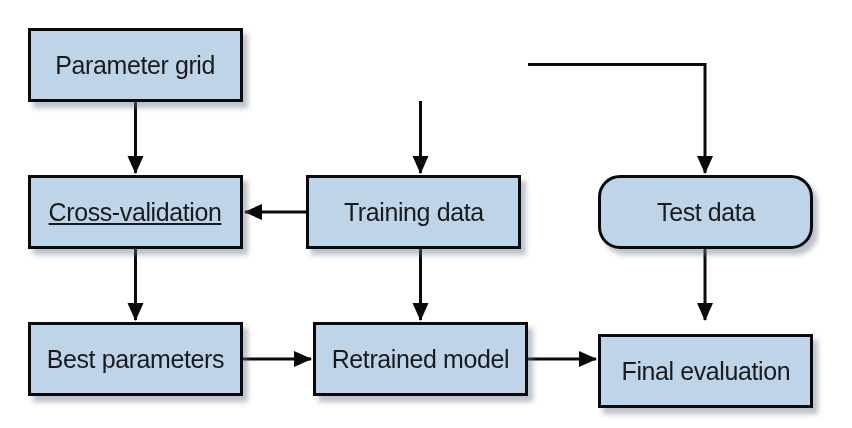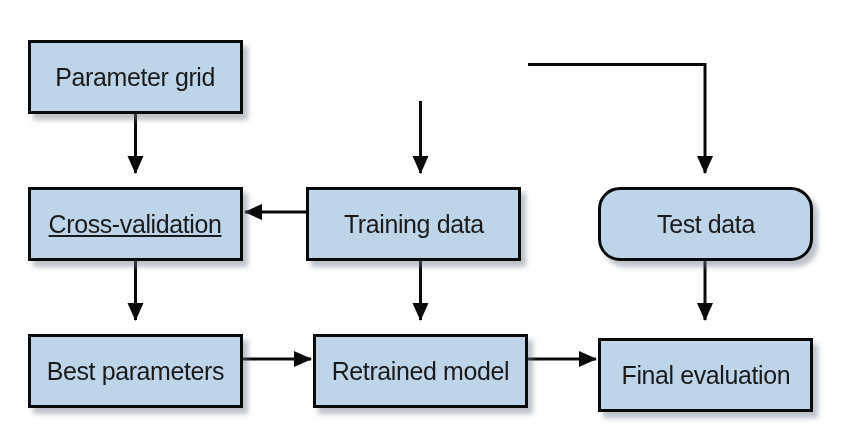--- a/index.html
+++ b/index.html
@@ -32,32 +32,31 @@
     background: var(--box-fill);
     border: 3px solid var(--box-border);
     box-shadow: 5px 6px 5px rgba(105, 120, 135, 0.45);
     display: flex;
     align-items: center;
     justify-content: center;
     font-size: 26px;
     letter-spacing: -0.4px;
     color: var(--text-color);
     white-space: nowrap;
-    margin-top: 12px;
   }
   .node span { transform: scaleX(0.96); }
   
   .pos-parameter-grid  { left: 28px;  top: 28px;  }
   .pos-data-set        { left: 313px; top: 27px;  }
   .pos-cross-validation{ left: 28px;  top: 175px; text-decoration: underline; }
   .pos-training-data   { left: 306px; top: 175px; justify-content: center; }
   .pos-test-data       { left: 598px; top: 175px; border-radius: 22px; }
   .pos-best-parameters { left: 28px;  top: 322px; }
   .pos-retrained-model { left: 313px; top: 322px; align-items: center; }
-  .pos-final-evaluation{ left: 598px; top: 326px; }
+  .pos-final-evaluation{ left: 598px; top: 334px; }
   .edge { stroke: var(--arrow-color); stroke-width: 3; fill: none; }
   .arrow-head-fill { fill: var(--arrow-color); }
 </style>
 </head>
 <body>
 
 <div class="stage">
 
   <svg class="edges-layer" viewBox="0 0 852 428" xmlns="http://www.w3.org/2000/svg">
     <defs>

